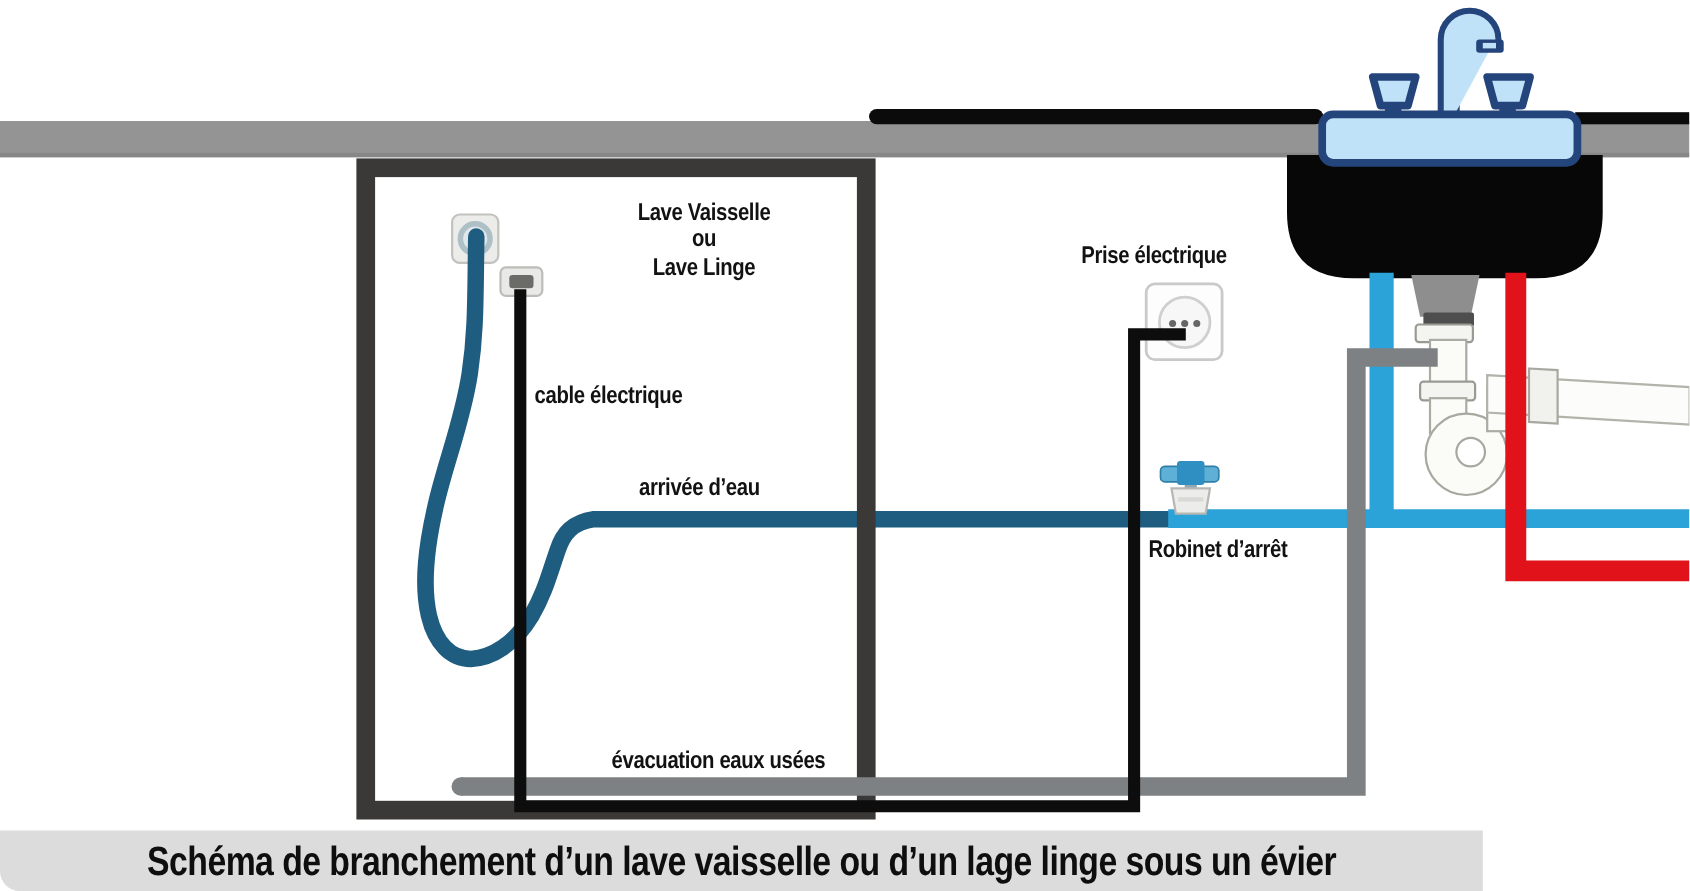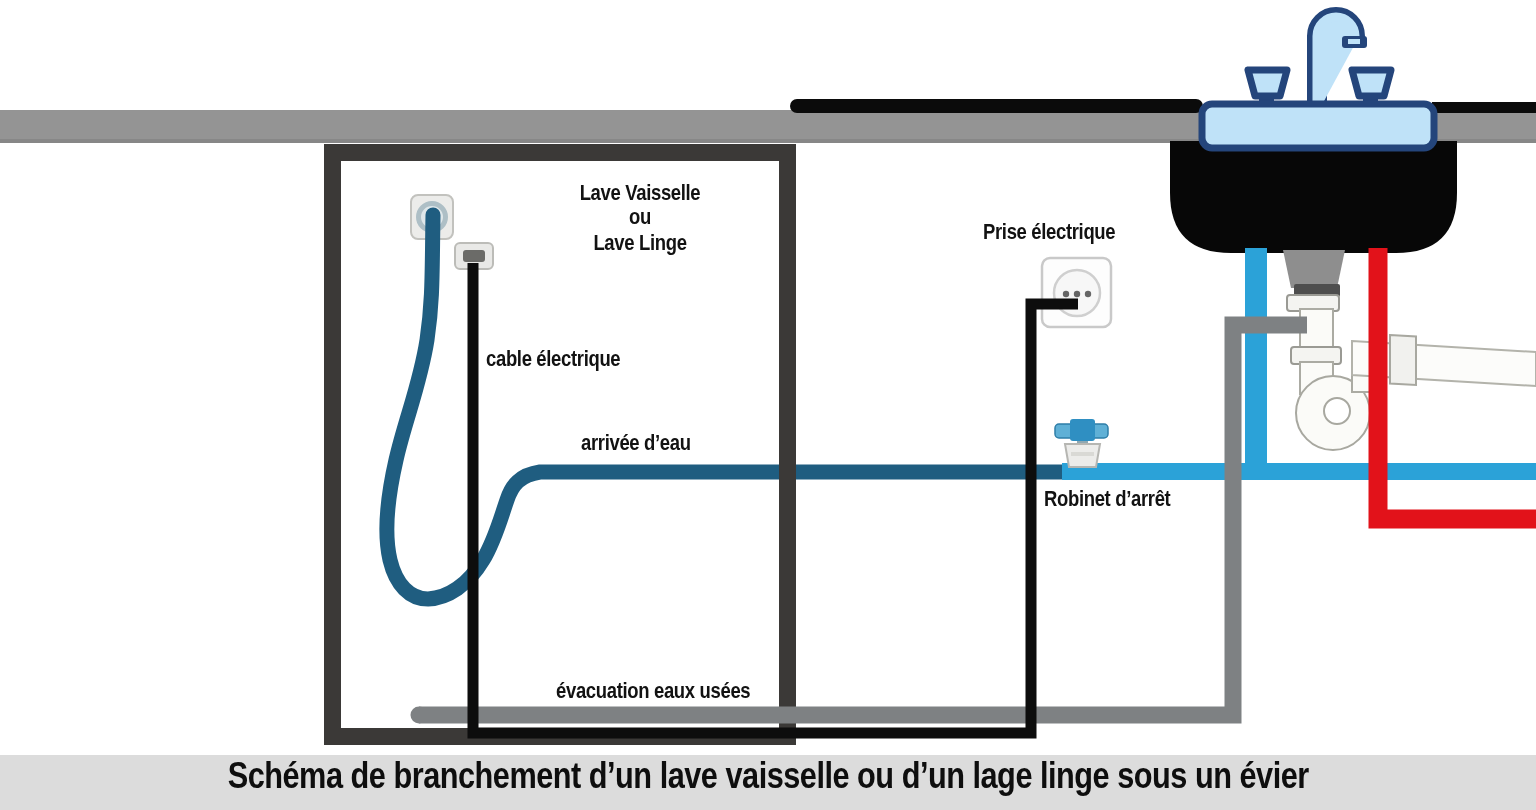--- a/index.html
+++ b/index.html
@@ -1,18 +1,19 @@
 <!DOCTYPE html>
 <html style="--supply-hose: #1f5d80; --cold-water: #2ba2d8; --hot-water: #e2121a; --waste-pipe: #7e8183; --power-cable: #0d0d0d; --countertop: #949494; --box-border: #3b3937; --sink-fill: #bfe2f8; --sink-outline: #24457b; --sink-basin: #070707; --title-bg: #dcdcdc; --label-text: #121212;"><head>
 <meta charset="utf-8">
 <style>
   html,body{margin:0;padding:0;background:#fff;}
   .stage{
     position:relative;width:1536px;height:810px;overflow:hidden;background:#ffffff;
     font-family:"Liberation Sans","DejaVu Sans",sans-serif;
+    border-radius:18px;
   }
   .stage svg{position:absolute;left:0;top:0;}
 
   
   .st-hose {stroke:var(--supply-hose,#1f5d80);fill:none}
   .st-cold {stroke:var(--cold-water,#2ba2d8);fill:none}
   .st-hot  {stroke:var(--hot-water,#e2121a);fill:none}
   .st-waste{stroke:var(--waste-pipe,#7e8183);fill:none}
   .st-cable{stroke:var(--power-cable,#0d0d0d);fill:none}
   .st-box  {stroke:var(--box-border,#3b3937);fill:none}
@@ -23,23 +24,23 @@
   .s-outline{stroke:var(--sink-outline,#24457b)}
   .f-outline{fill:var(--sink-outline,#24457b)}
 
   .lbl{
     position:absolute;font-weight:700;font-size:22px;line-height:23px;
     color:var(--label-text,#121212);white-space:nowrap;letter-spacing:-.4px;
     transform:scaleX(.84);transform-origin:0 0;
   }
   .lbl-center{text-align:center;transform-origin:50% 0;}
   .titlebar{
-    position:absolute;left:0;top:755px;width:1536px;height:55px;
+    position:absolute;left:0;top:755px;width:1348px;height:55px;
     background:var(--title-bg,#dcdcdc);
-    display:flex;justify-content:center;
+    display:flex;align-items:center;justify-content:center;
   }
   .titlebar span{
     font-weight:700;font-size:37px;color:#0e0e0e;white-space:nowrap;
     letter-spacing:-.6px;transform:scaleX(.83);
   }
 </style>
 </head>
 <body>
 
 <div class="stage">

